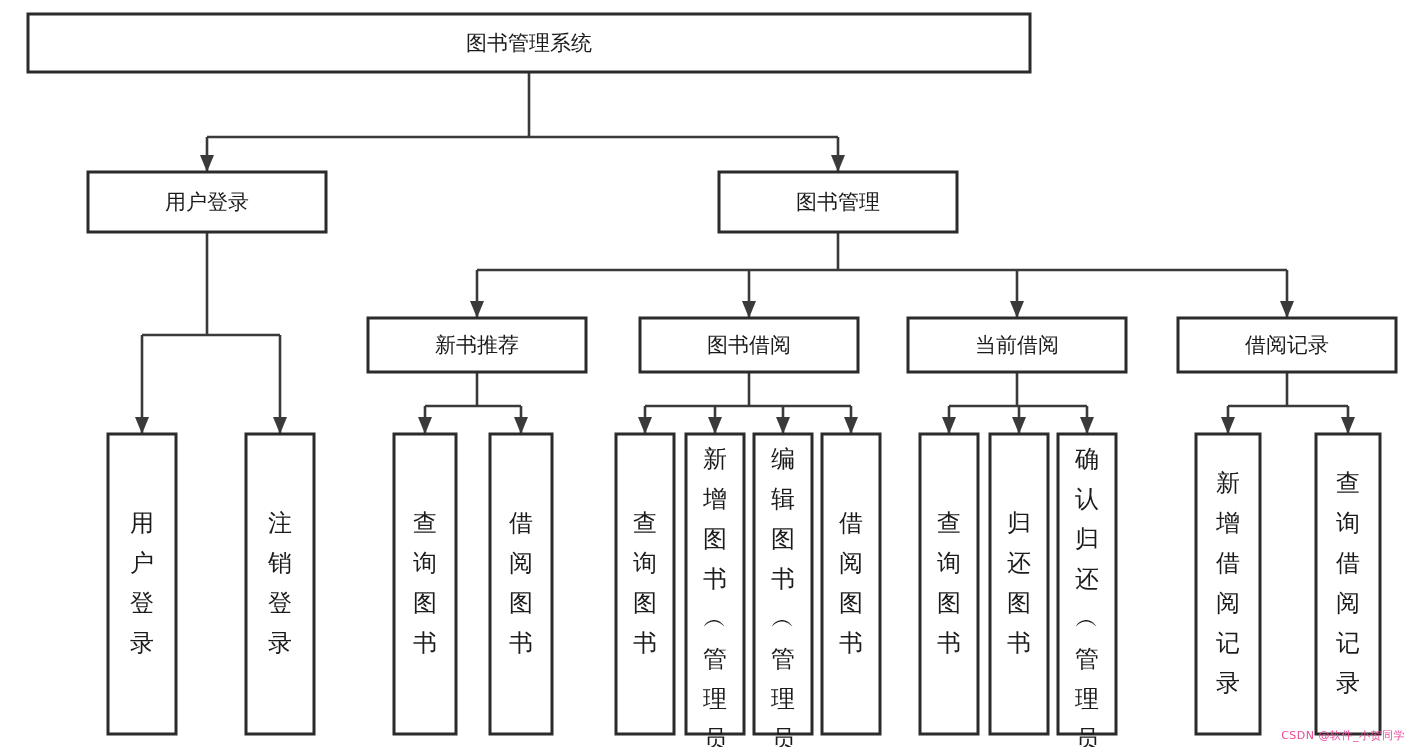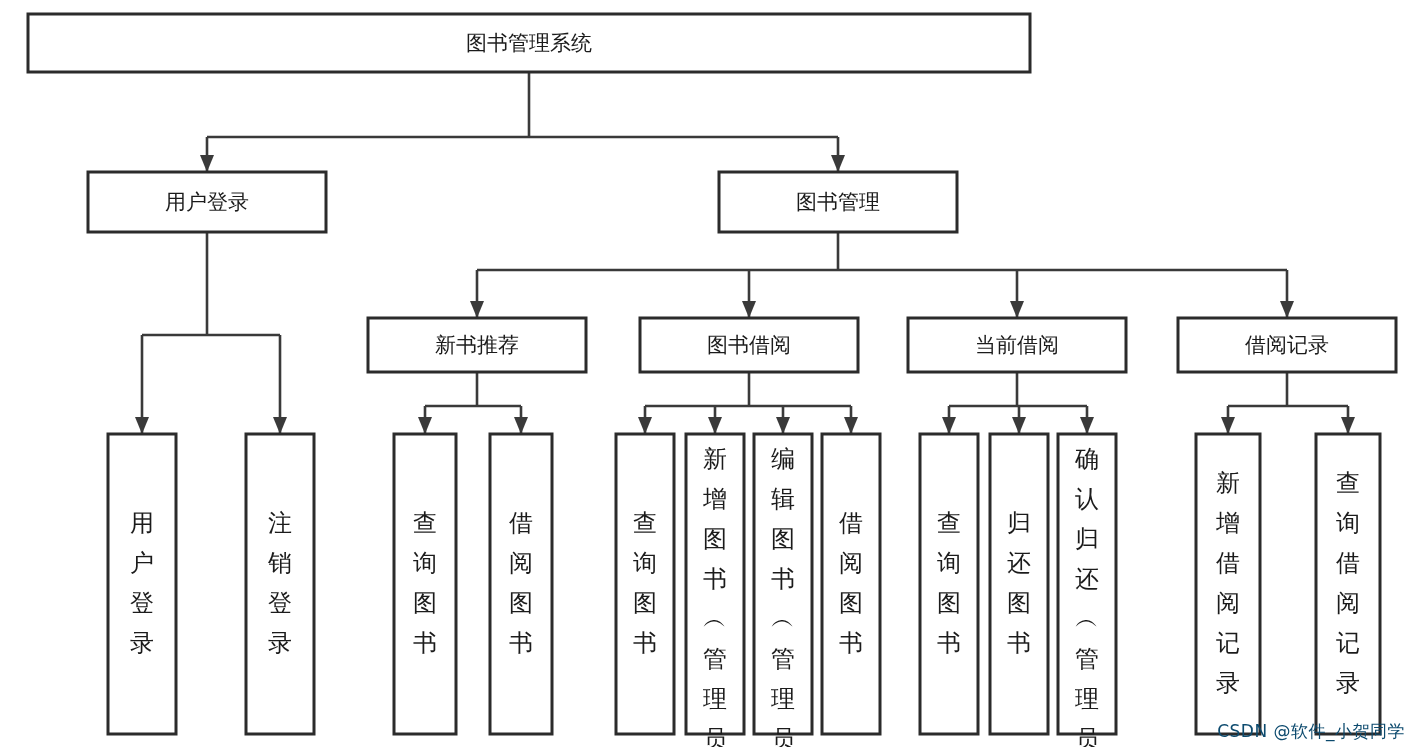--- a/index.html
+++ b/index.html
@@ -52,22 +52,22 @@
     font-size: 24px;
     fill: #1b1b1b;
     text-anchor: middle;
     dominant-baseline: middle;
   }
   .watermark {
     position: absolute;
     right: 8px;
     bottom: 4px;
     font-family: "DejaVu Sans", "Liberation Sans", sans-serif;
-    font-size: 17px;
-    color: #0c4a6e;
+    font-size: 11px;
+    color: #ec4899;
     white-space: nowrap;
     letter-spacing: 0.5px;
   }
 </style>
 </head>
 <body>
 
 <div id="diagram-root">
   <svg class="diagram" viewBox="0 0 1405 747" xmlns="http://www.w3.org/2000/svg">
     <g id="connectors">

